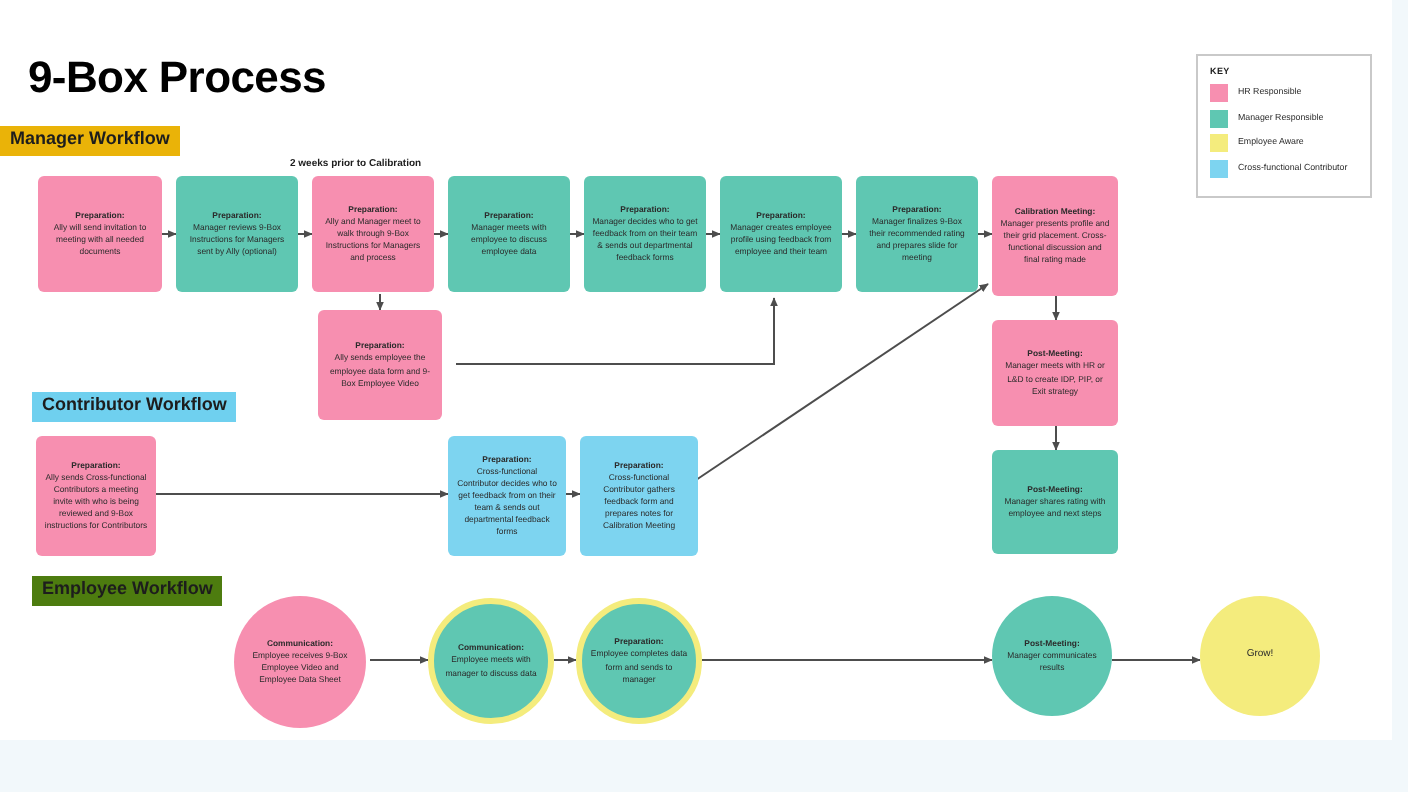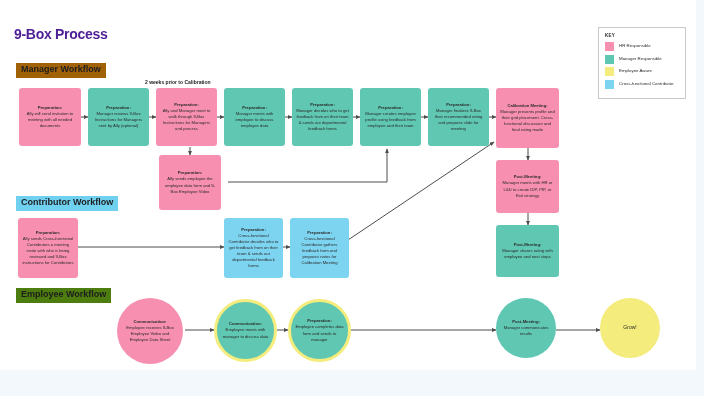--- a/index.html
+++ b/index.html
@@ -11,32 +11,32 @@
   }
   #canvas{
     position:absolute;left:0;top:0;width:696px;height:370px;
     background:#ffffff;
     overflow:hidden;
   }
   #svg-layer{position:absolute;left:0;top:0;width:696px;height:370px;pointer-events:none;}
 
   .title{
     position:absolute;left:14px;top:26px;
-    font-size:14px;font-weight:bold;color:#4c1d95;
+    font-size:22px;font-weight:bold;color:#000000;
     letter-spacing:-0.3px;
   }
 
   .lane-label{
     position:absolute;
     font-size:9px;font-weight:bold;color:#1d1d1d;
     padding:2px 5px 3px 5px;
     white-space:nowrap;
     line-height:1.1;
   }
-  .lane-manager{left:16px;top:63px;background:#a16207;}
+  .lane-manager{left:0;top:63px;background:#eab308;}
   .lane-contributor{left:16px;top:196px;background:#6fd0ef;}
   .lane-employee{left:16px;top:288px;background:#4d7c0f;}
 
   .note{
     position:absolute;
     font-size:5px;font-weight:bold;color:#1d1d1d;
     white-space:nowrap;
   }
   .note-calibration{left:145px;top:79px;}
 

